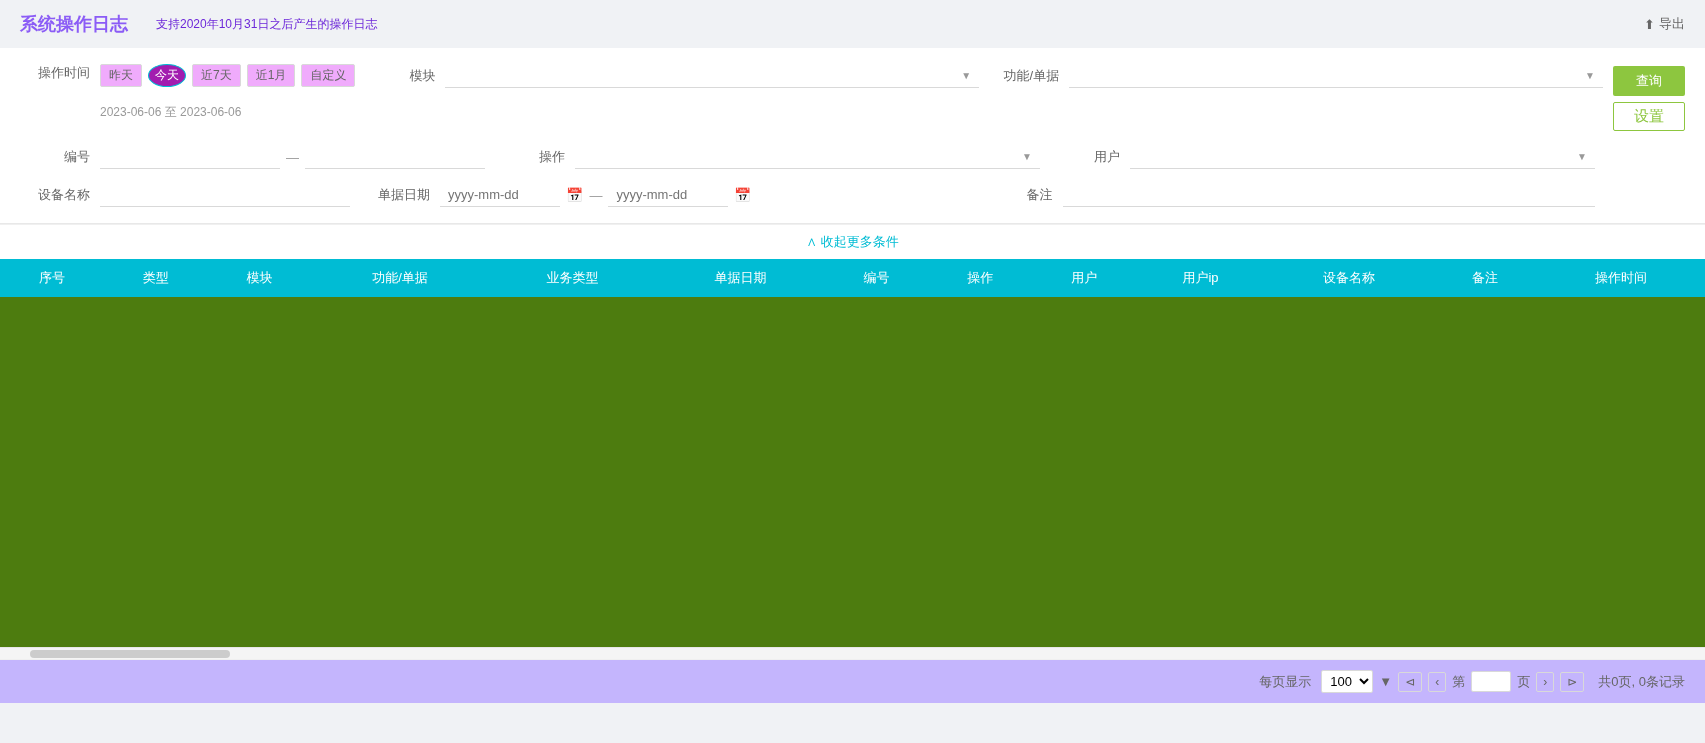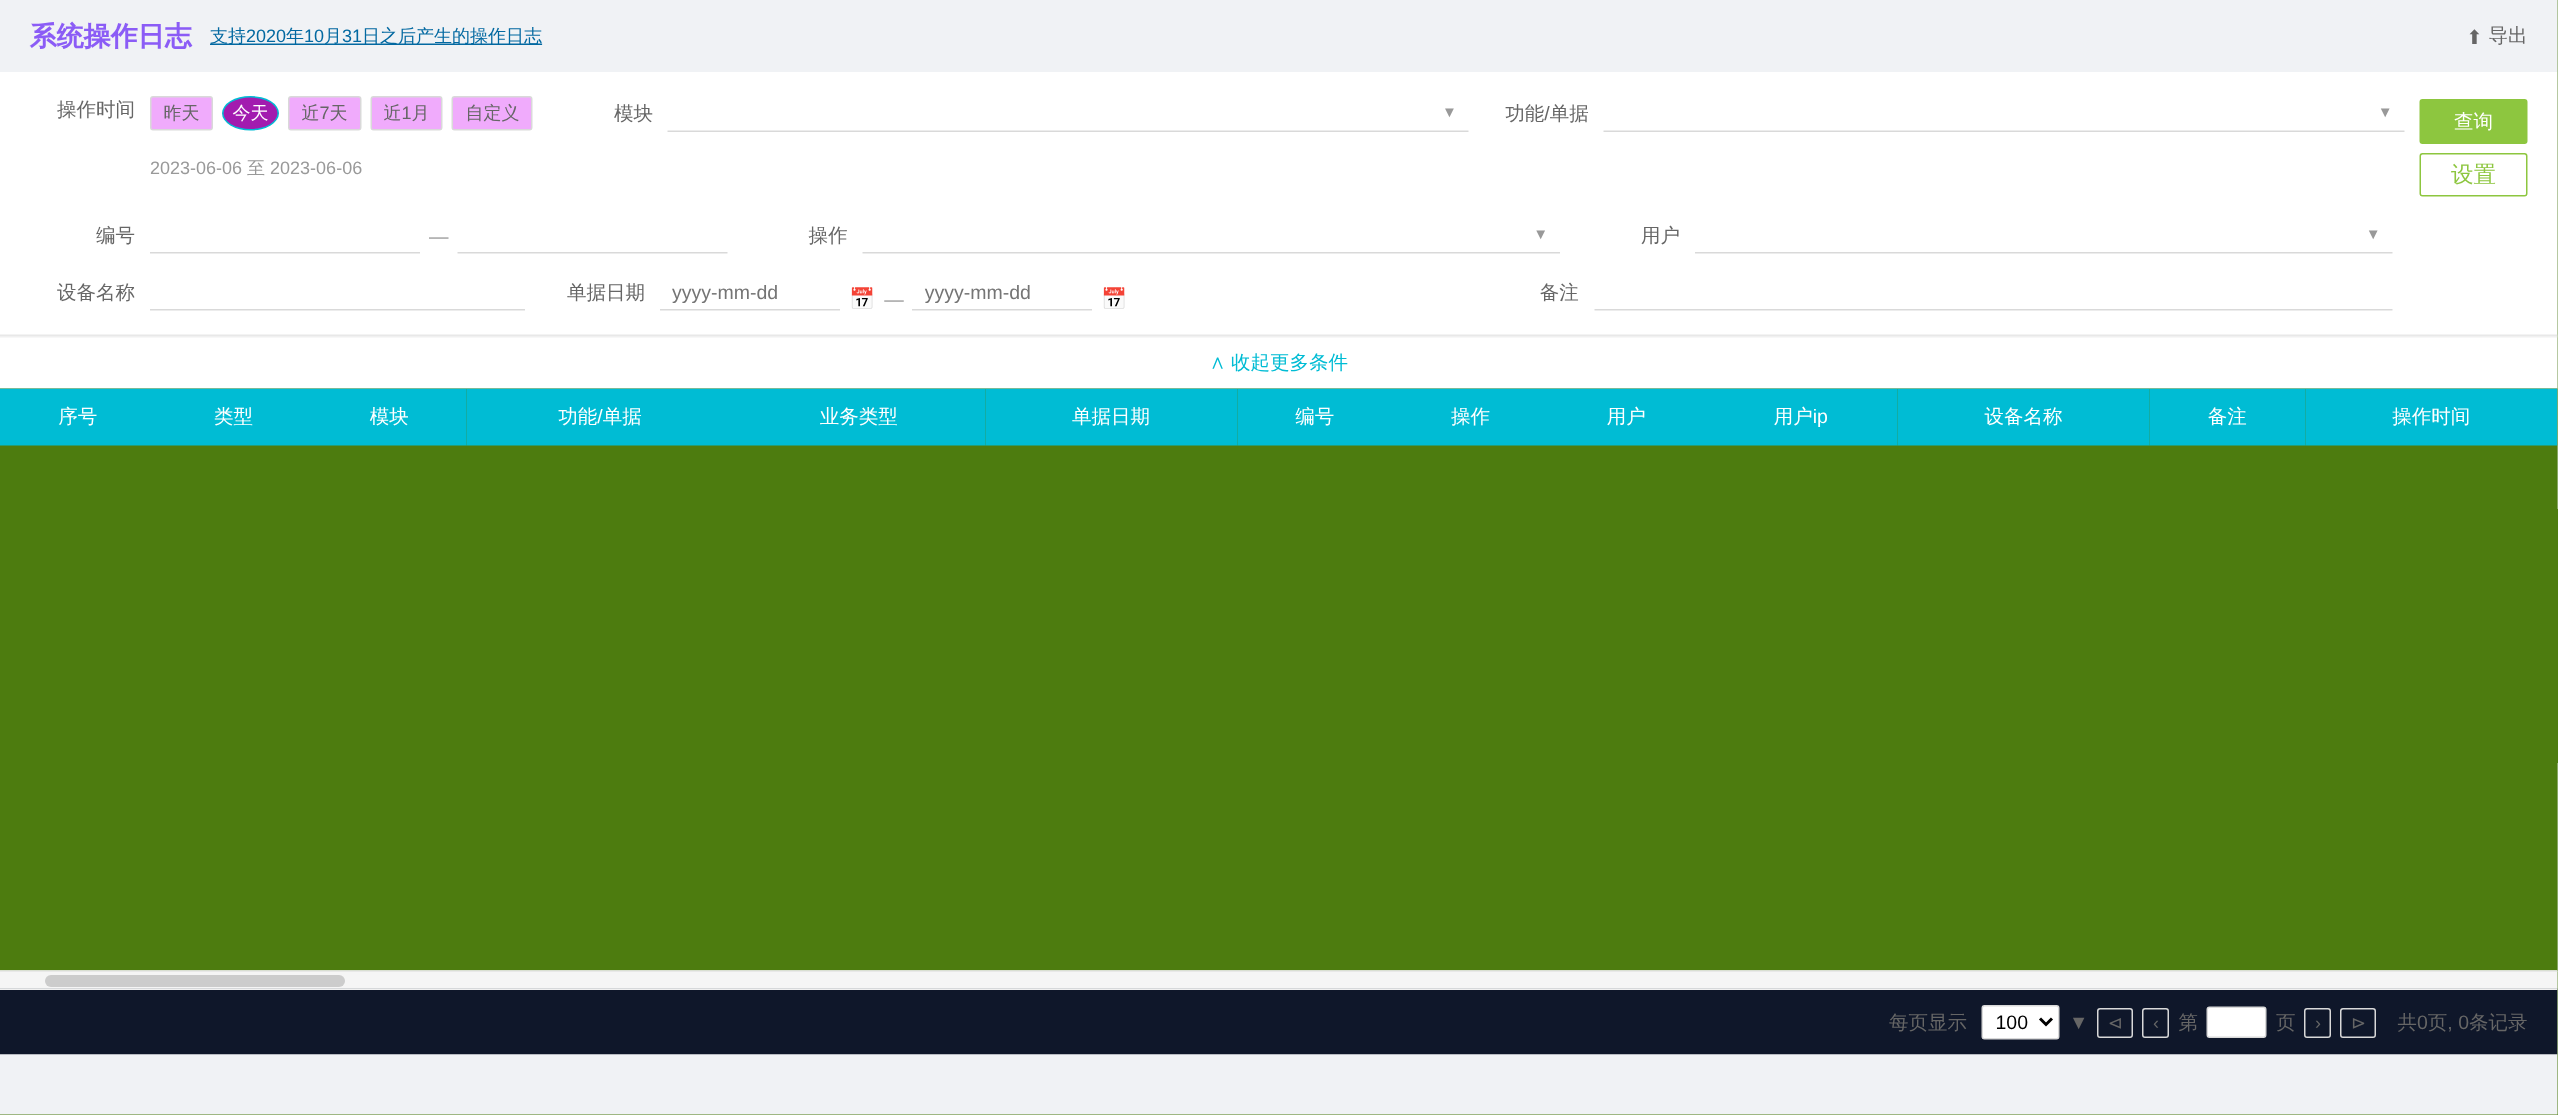--- a/index.html
+++ b/index.html
@@ -12,23 +12,22 @@
       padding: 12px 20px;
       background: #f0f2f5;
     }
     .page-title {
       font-size: 18px;
       font-weight: bold;
       color: #8b5cf6;
     }
     .page-subtitle {
       font-size: 12px;
-      color: #0369a1;
-      margin-left: 12px;
-      text-decoration: underline;
+      color: #6d28d9;
+      margin-left: 28px;
     }
     .export-btn {
       display: flex;
       align-items: center;
       gap: 4px;
       background: none;
       border: none;
       color: #666;
       cursor: pointer;
       font-size: 13px;
@@ -150,21 +149,21 @@
       padding: 8px;
       color: #00bcd4;
       cursor: pointer;
       font-size: 13px;
       background: #fff;
       border-top: 1px solid #f0f0f0;
     }
 
     .date-range-field {
       display: flex;
-      align-items: flex-end;
+      align-items: center;
       gap: 6px;
     }
     .date-input {
       border: none;
       border-bottom: 1px solid #d9d9d9;
       padding: 4px 8px;
       width: 120px;
       outline: none;
       font-size: 13px;
       color: #bbb;
@@ -228,21 +227,21 @@
       background: #ccc;
       border-radius: 4px;
     }
 
     
     .pagination {
       display: flex;
       align-items: center;
       justify-content: flex-end;
       padding: 10px 20px;
-      background: #0f172a;
+      background: #c4b5fd;
       gap: 6px;
       font-size: 13px;
       color: #666;
       border-top: 1px solid #f0f0f0;
     }
     .pagination-label { margin-right: 4px; }
     .per-page-select {
       border: 1px solid #d9d9d9;
       border-radius: 2px;
       padding: 2px 4px;

